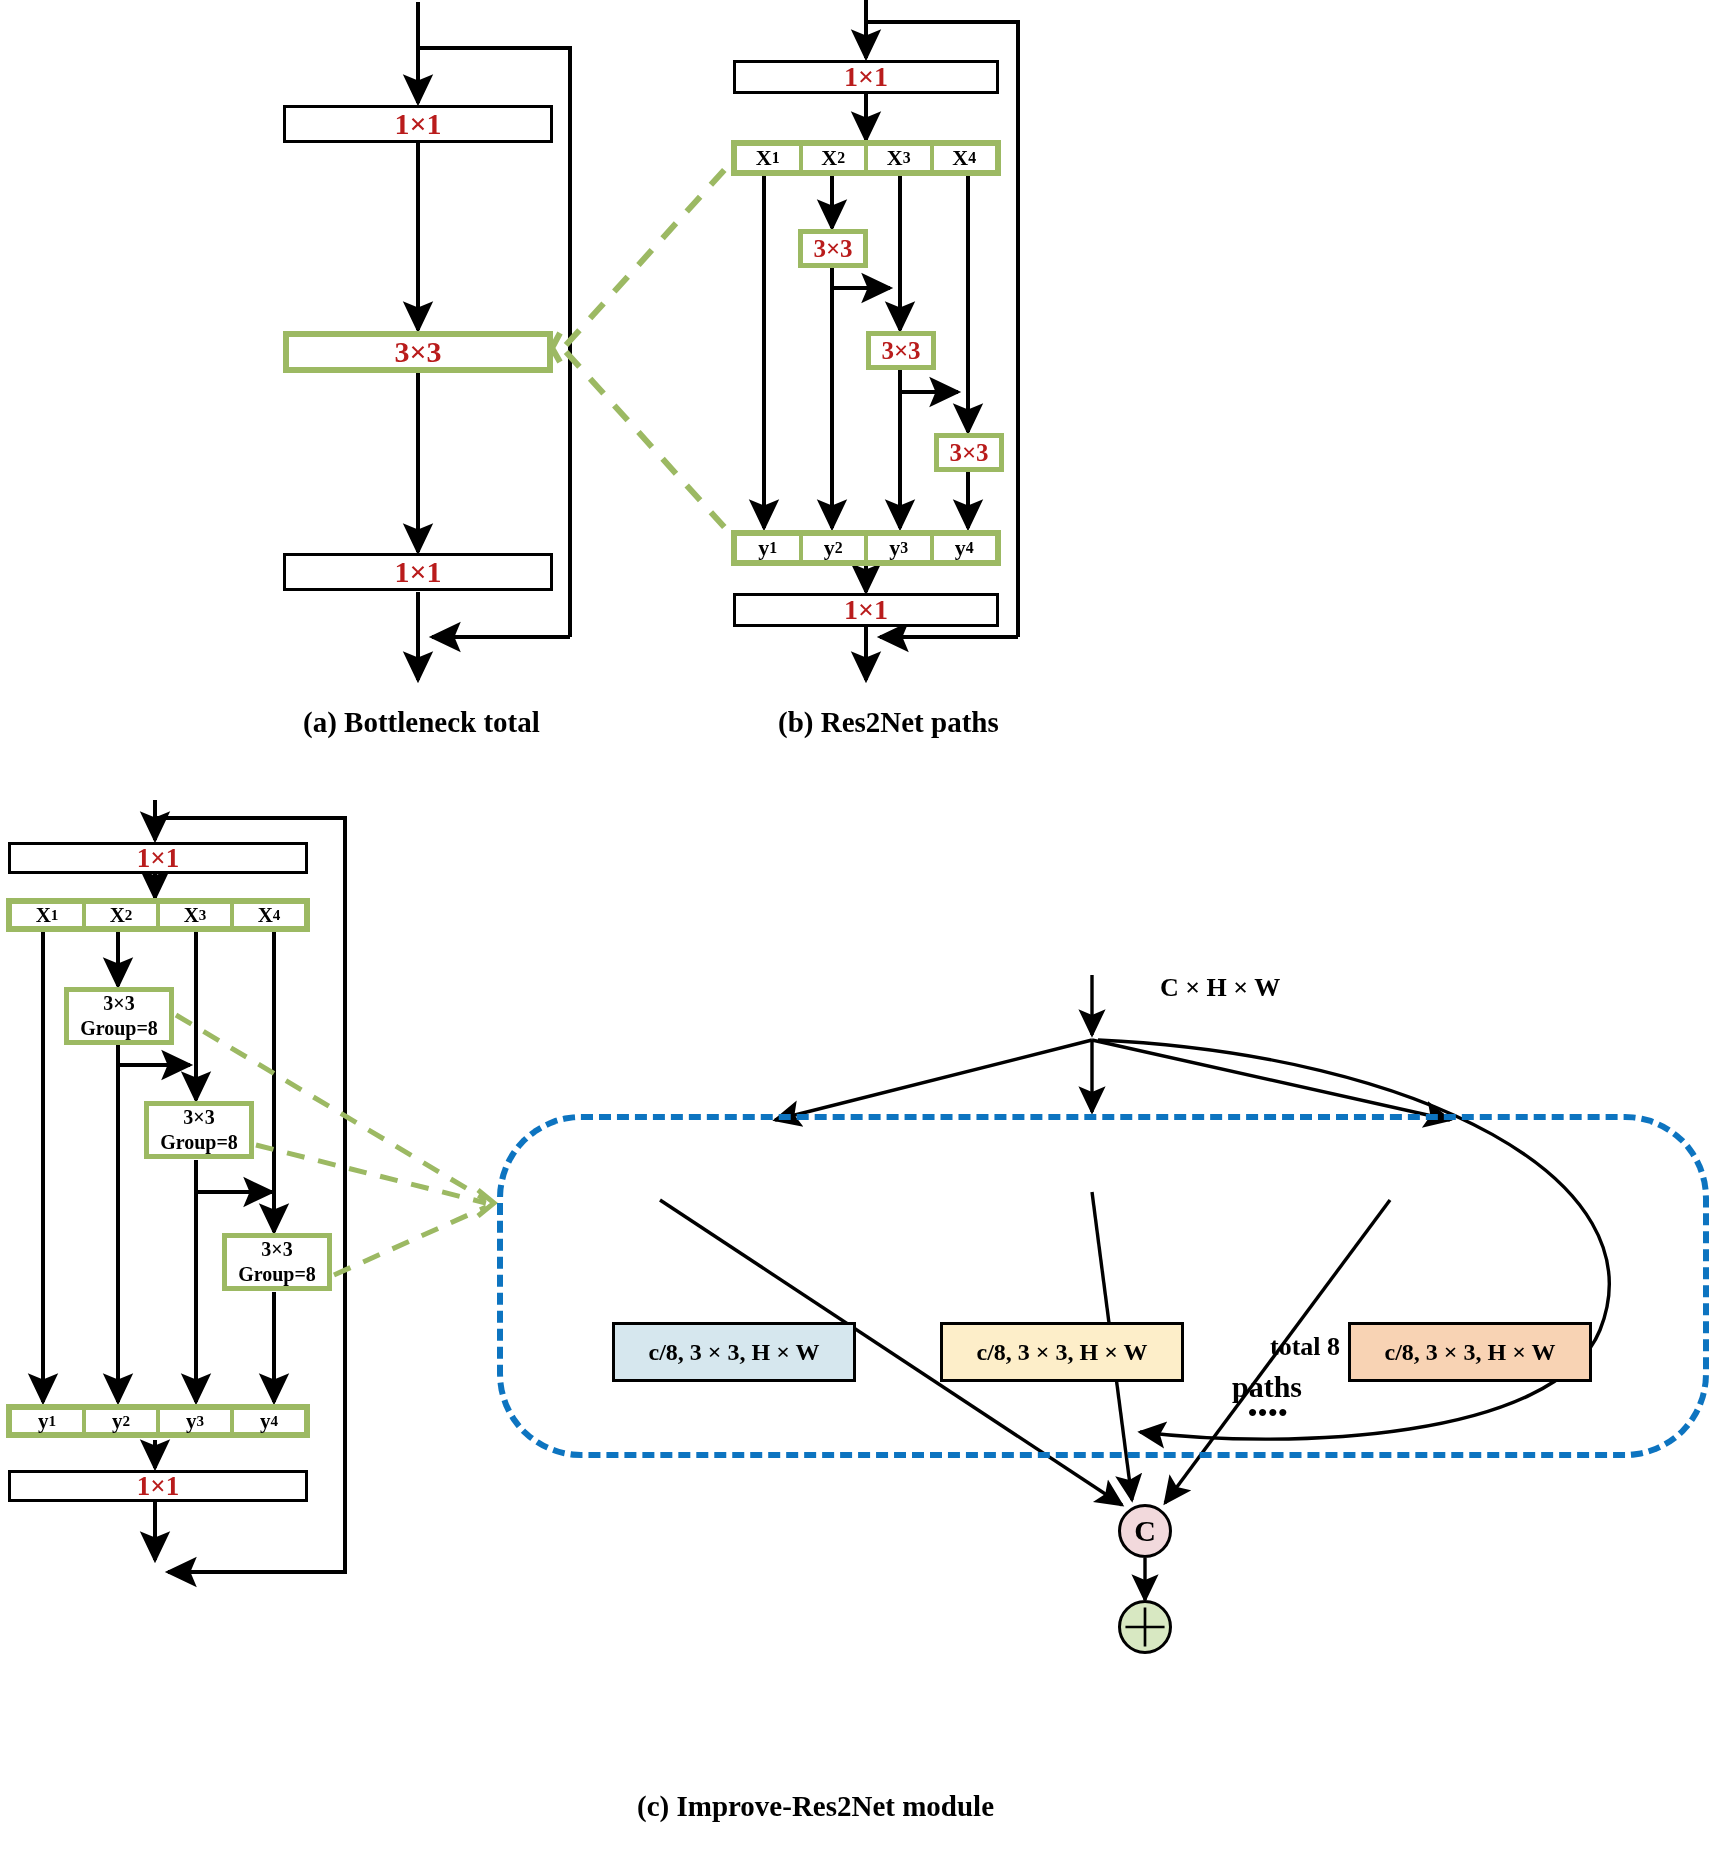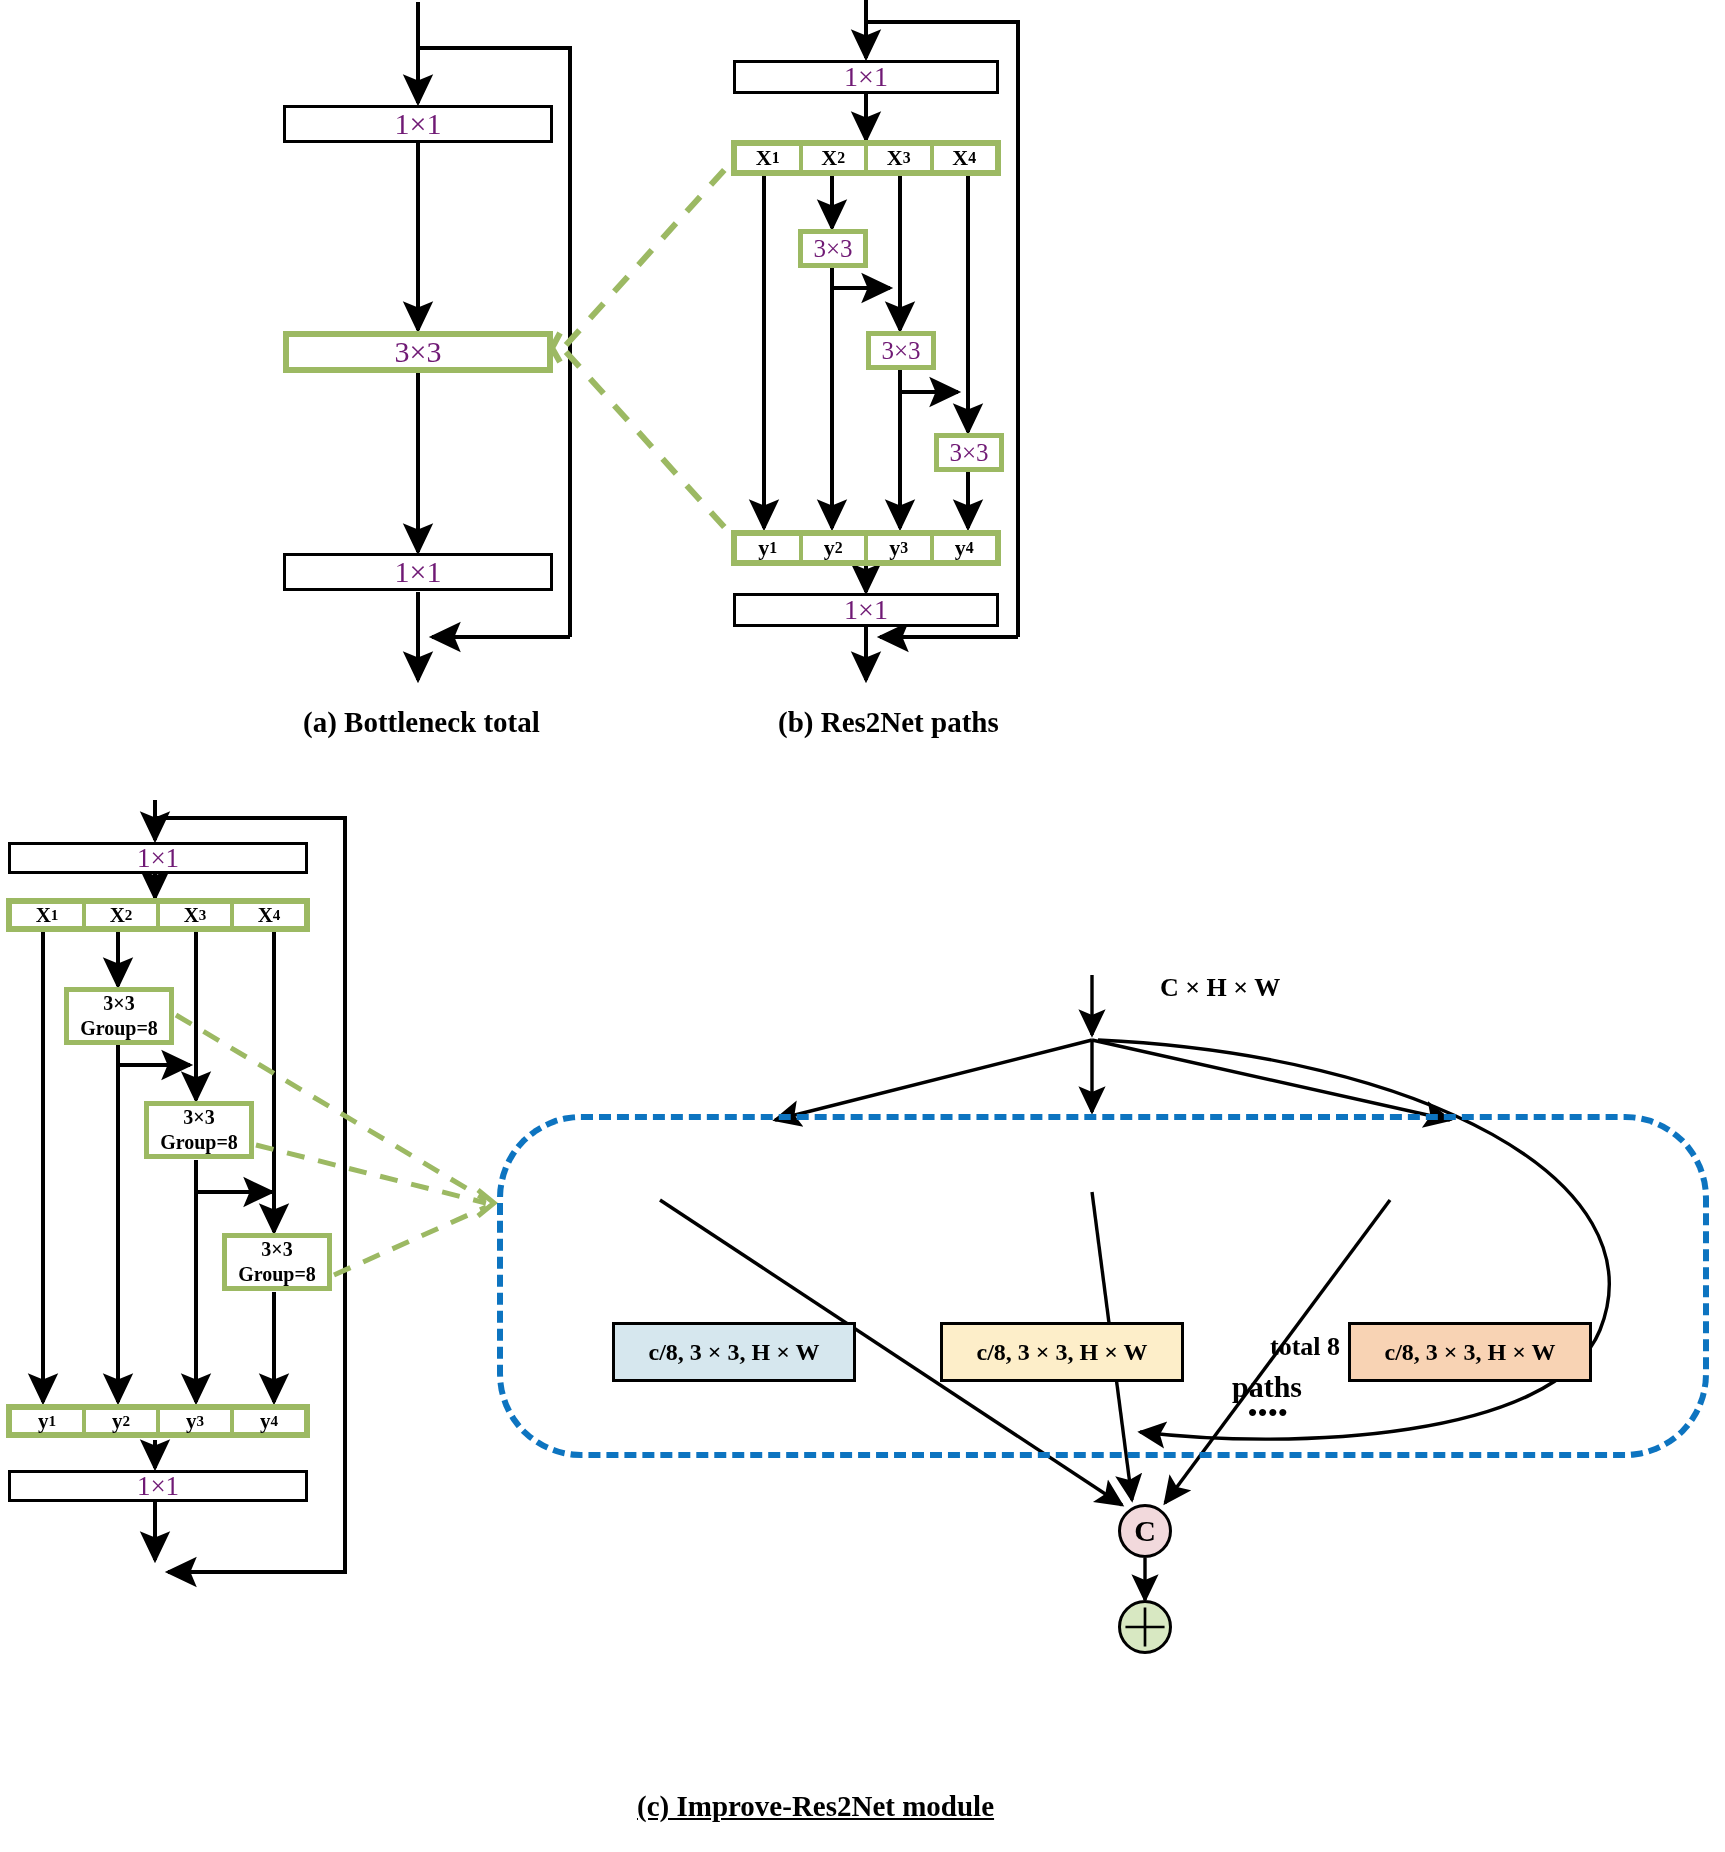--- a/index.html
+++ b/index.html
@@ -3,21 +3,21 @@
 <meta charset="utf-8">
 <style>
   html,body{margin:0;padding:0;background:#ffffff;}
   body{
     width:1725px;height:1852px;position:relative;overflow:hidden;
     font-family:"Liberation Serif","DejaVu Serif",serif;
   }
   #root{position:absolute;left:0;top:0;width:1725px;height:1852px;}
   svg.layer{position:absolute;left:0;top:0;width:1725px;height:1852px;pointer-events:none;}
   .node{position:absolute;box-sizing:border-box;display:flex;align-items:center;justify-content:center;
-        text-align:center;font-weight:normal;color:#701a75;}
+        text-align:center;font-weight:bold;color:#b91c1c;}
   .blk-white{border:3px solid #000;background:#fff;}
   .blk-green{border:6px solid #9cb963;background:#fff;}
   .blk-green-thin{border:5px solid #9cb963;background:#fff;}
   .split{position:absolute;box-sizing:border-box;border:6px solid #9cb963;background:#9cb963;display:flex;}
   .split > .cell{flex:1;background:#fff;border-right:4px solid #9cb963;display:flex;align-items:center;
         justify-content:center;font-weight:bold;color:#000;}
   .split > .cell:last-child{border-right:none;}
   .caption{position:absolute;font-weight:bold;color:#000;white-space:nowrap;}
   .cbox{position:absolute;box-sizing:border-box;border:3px solid #000;display:flex;align-items:center;
         justify-content:center;font-weight:bold;color:#000;white-space:nowrap;}
@@ -292,17 +292,17 @@
   </div>
 
   <div class="circ" style="left:1118px;top:1600px;width:54px;height:54px;background:#d8e8c2;font-size:0px;overflow:hidden;">
     <svg width="54" height="54" viewBox="0 0 54 54">
       <line x1="5" y1="27" x2="49" y2="27" stroke="#000" stroke-width="3"></line>
       <line x1="27" y1="5" x2="27" y2="49" stroke="#000" stroke-width="3"></line>
     </svg>
 
   </div>
 
-  <div class="caption" style="left:637px;top:1790px;font-size:29px;text-decoration:underline;">
+  <div class="caption" style="left:637px;top:1790px;font-size:29px;">
     <span>(c) Improve-Res2Net module</span>
   </div>
 
 </div>
 
 </body></html>

